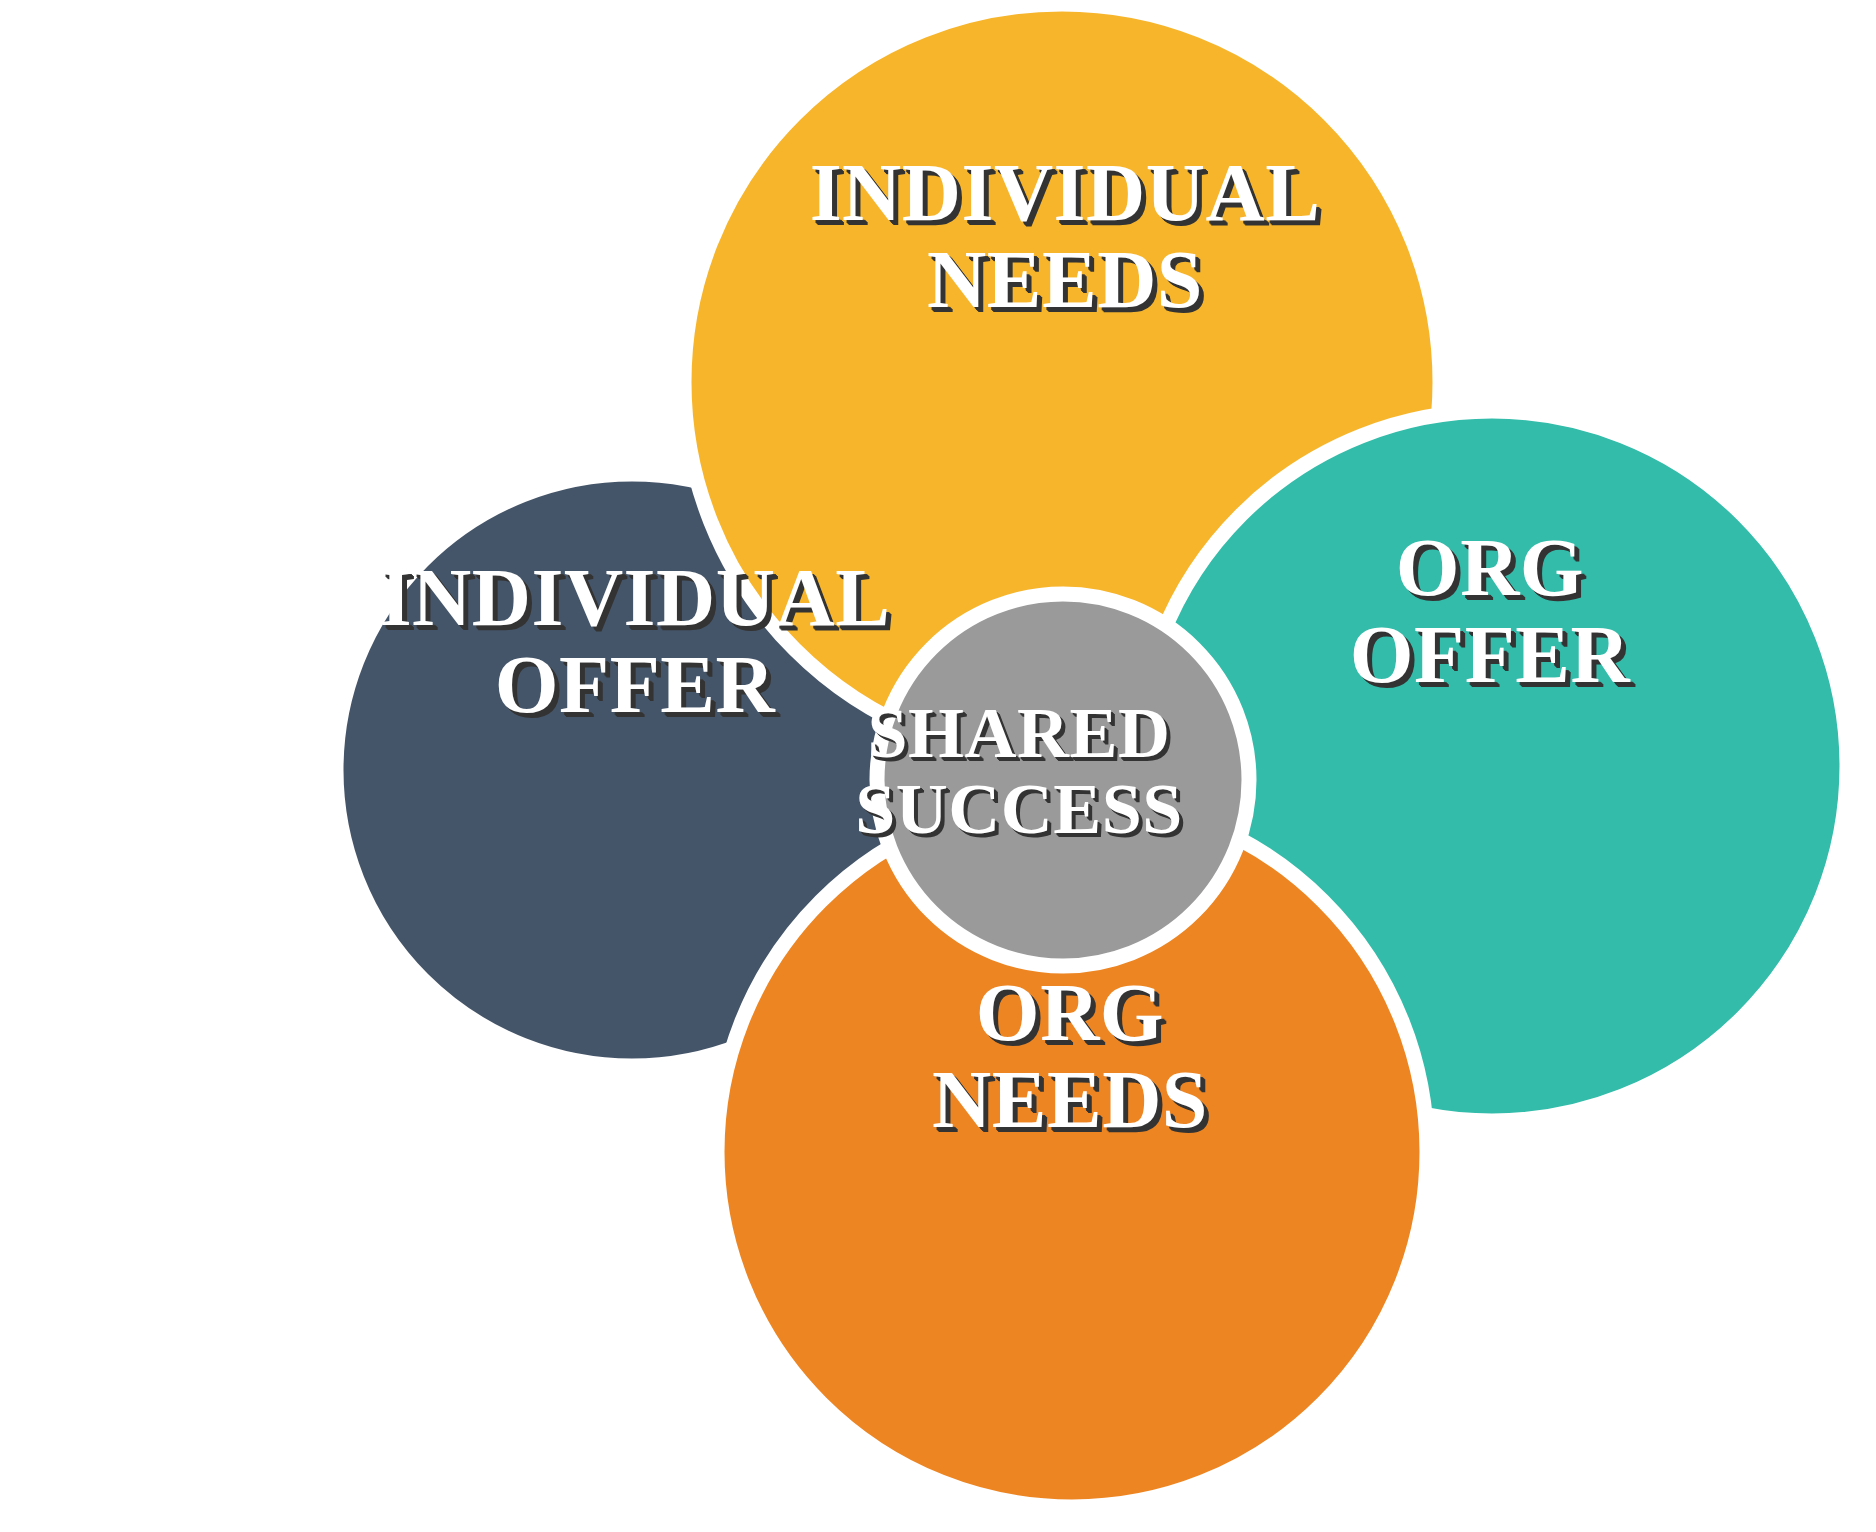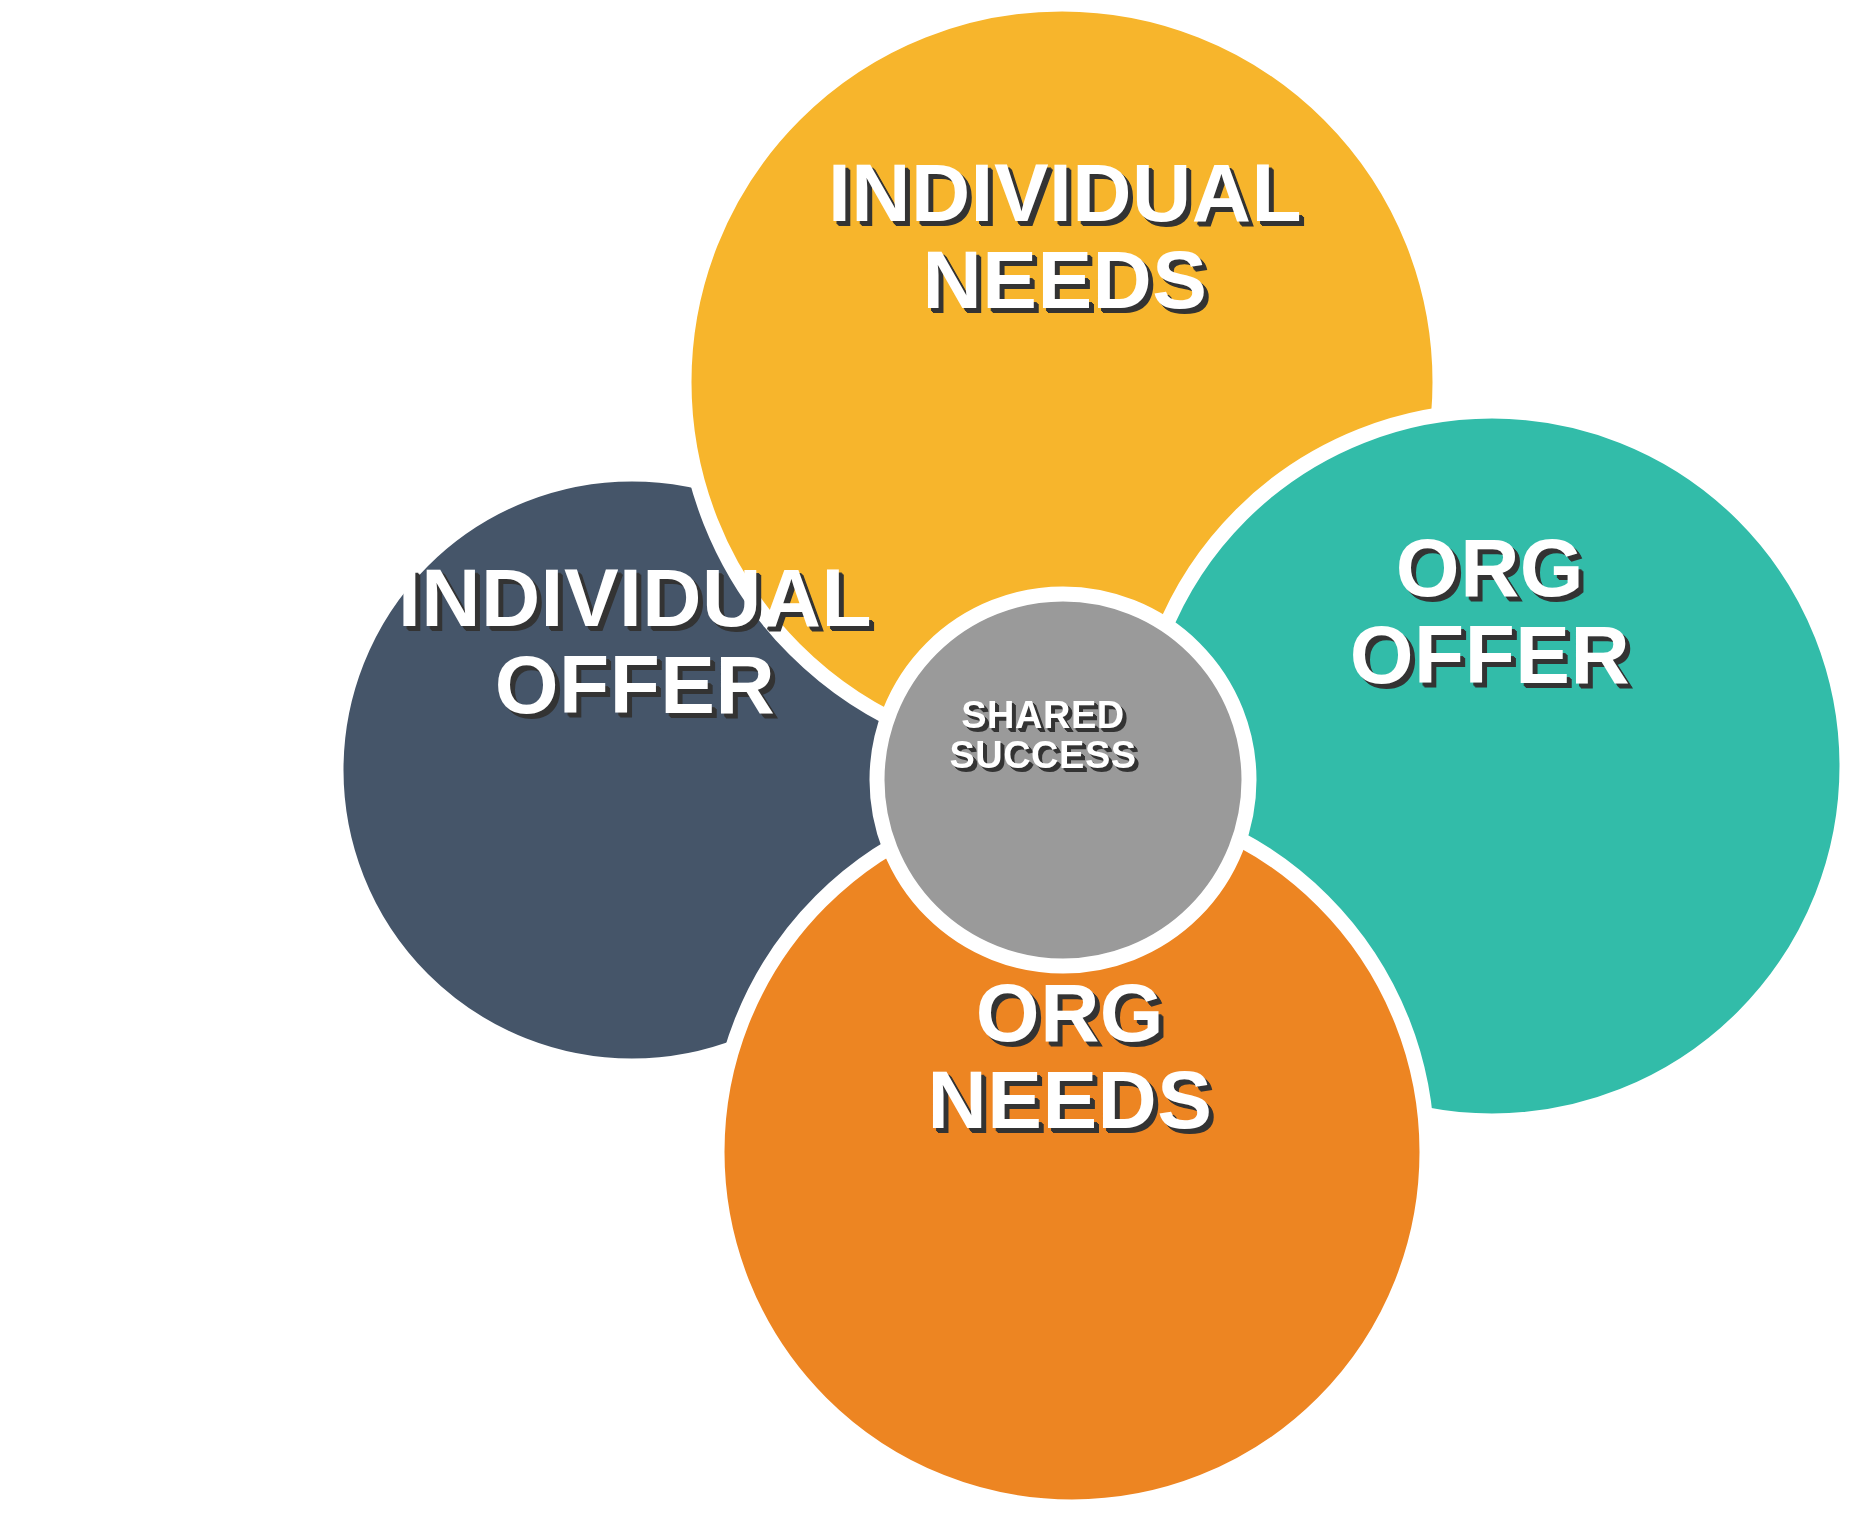--- a/index.html
+++ b/index.html
@@ -33,20 +33,21 @@
     text-transform: uppercase;
     line-height: 1.06;
     letter-spacing: 0.5px;
     white-space: pre-line;
     text-shadow:
        5px 5px 0 #333333,
        4px 4px 0 #333333,
        3px 3px 0 #3a3a3a;
     pointer-events: none;
     user-select: none;
+    font-family: Liberation Serif, serif;
   }
   .lbl-individual-needs {
     left: 640px;
     top: 150px;
     width: 850px;
     font-size: 82px;
   }
   .lbl-individual-offer {
     left: 265px;
     top: 555px;
@@ -59,24 +60,24 @@
     width: 660px;
     font-size: 82px;
   }
   .lbl-org-needs {
     left: 735px;
     top: 970px;
     width: 670px;
     font-size: 82px;
   }
   .lbl-shared-success {
-    left: 853px;
+    left: 829px;
     top: 695px;
     width: 380px;
-    font-size: 38px;
+    font-size: 72px;
     text-shadow:
        4px 4px 0 #333333,
        3px 3px 0 #333333,
        2px 2px 0 #3a3a3a;
   }
 </style>
 </head>
 <body>
 
 <div id="diagram-stage">

